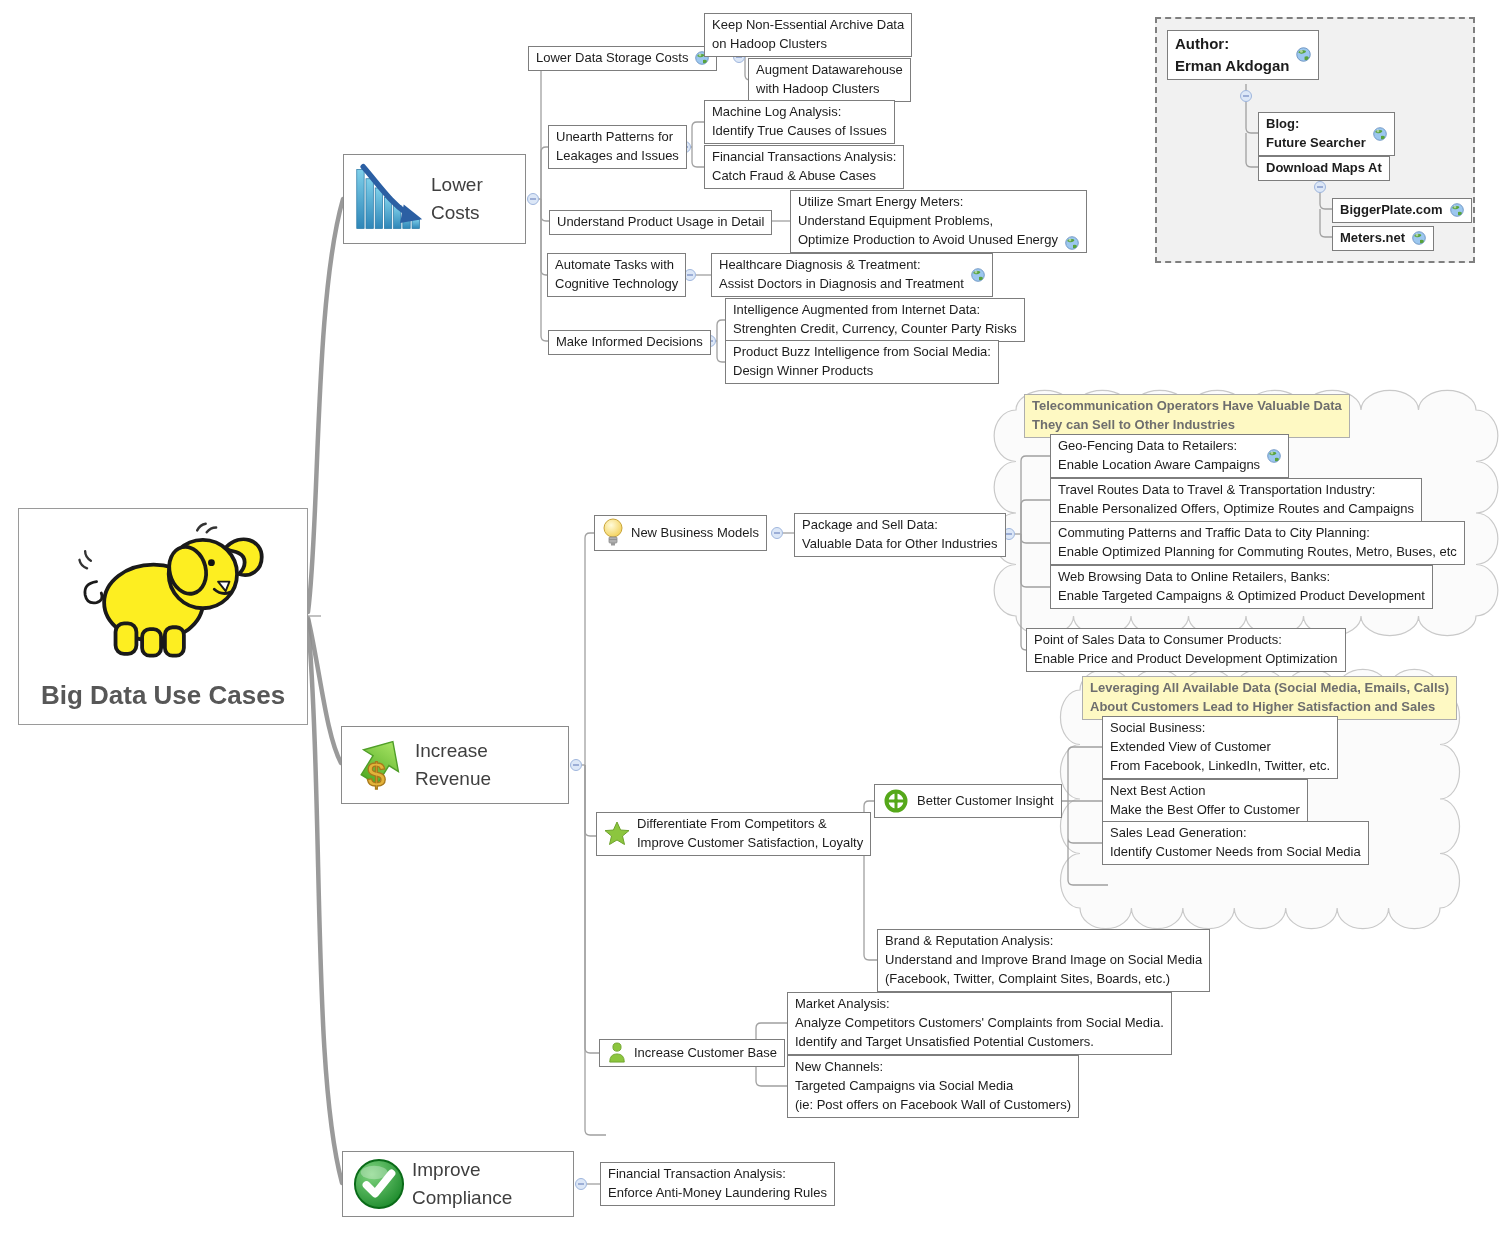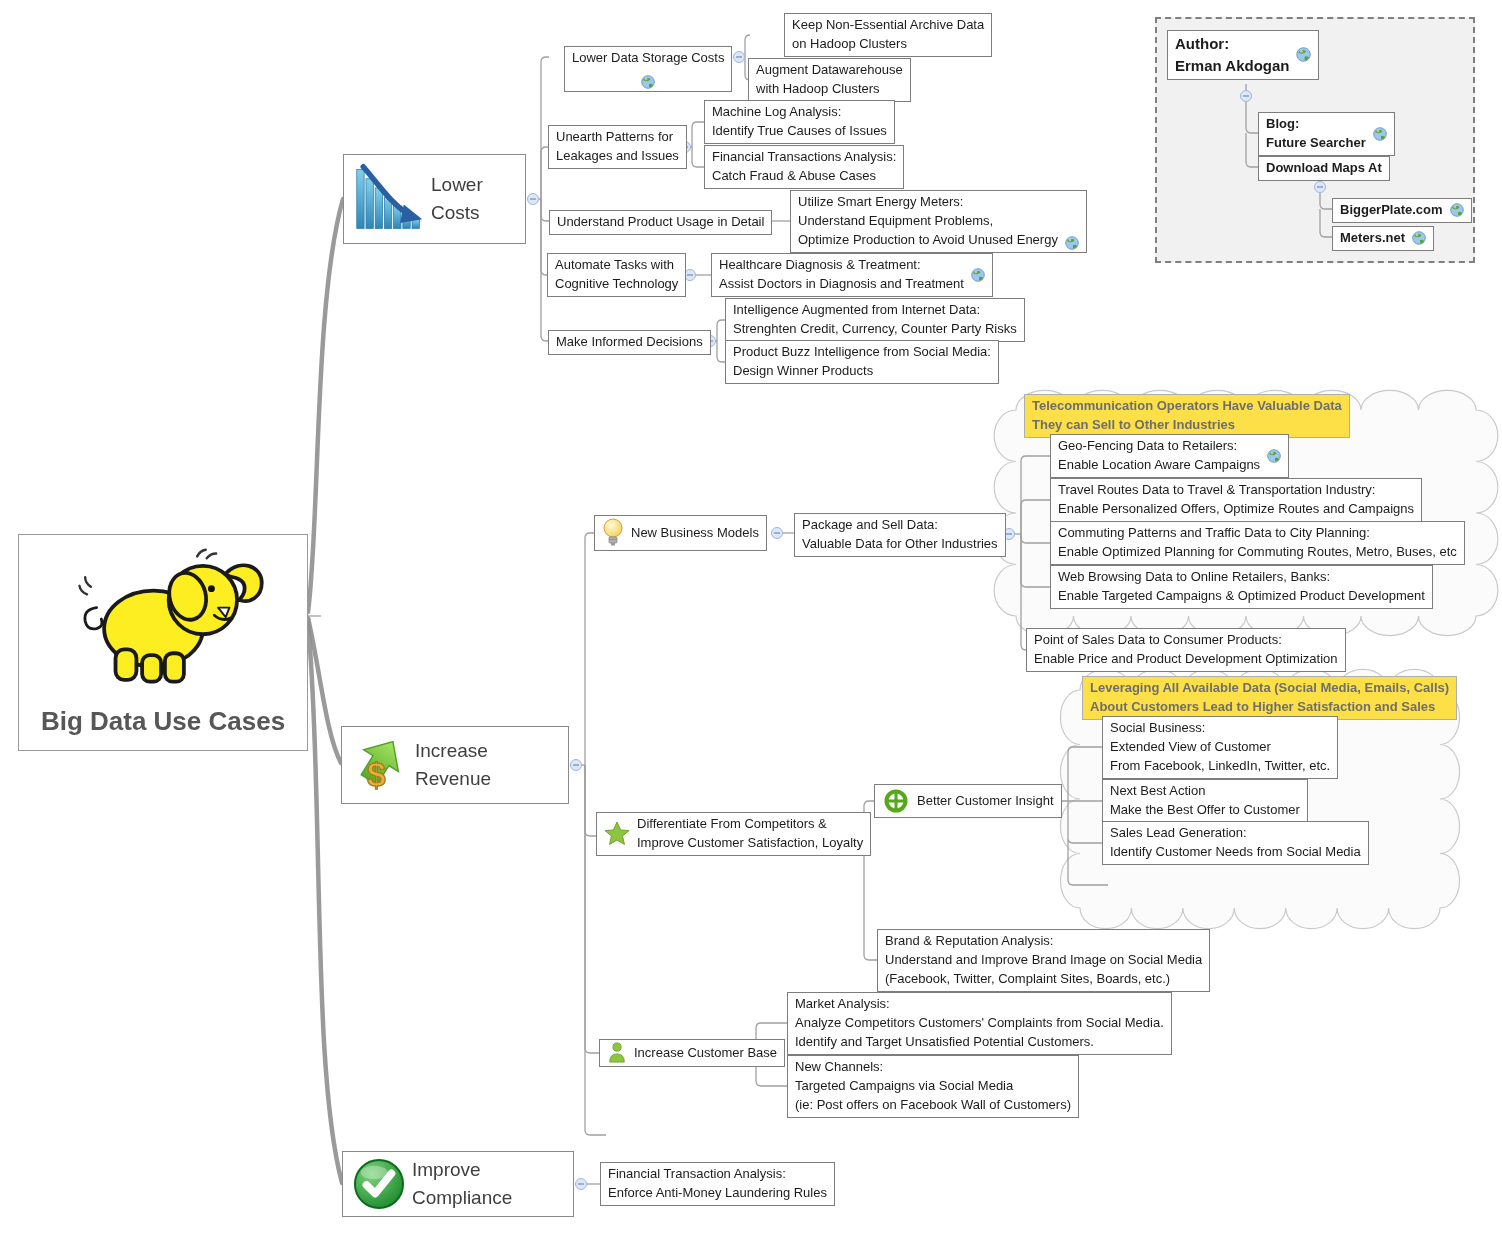--- a/index.html
+++ b/index.html
@@ -4,24 +4,24 @@
 <style>
   html,body{margin:0;padding:0;background:#fff;}
   .canvas{position:relative;width:1502px;height:1234px;background:#fff;
           font-family:"Liberation Sans",sans-serif;overflow:hidden;}
   .wires{position:absolute;left:0;top:0;z-index:1;}
   .author-panel{position:absolute;z-index:0;background:#f1f1f1;border:2px dashed #7f7f7f;}
   .box{position:absolute;z-index:2;background:#fff;border:1px solid #7d7d7d;
        padding:2px 7px;font-size:13px;line-height:1.45;color:#1c1c1c;
        display:flex;align-items:center;gap:7px;box-sizing:border-box;}
   .box .t{white-space:pre-line;}
-  .label{background:#fde047;border-color:#aeaeae;color:#6e6e6e;font-weight:bold;}
+  .label{background:#fef9c3;border-color:#aeaeae;color:#6e6e6e;font-weight:bold;}
   .main{font-size:19px;color:#3f3f3f;border-color:#8a8a8a;padding:0 10px;}
   .root{width:290px;height:217px;border-color:#9a9a9a;flex-direction:column;
-        justify-content:center;gap:8px;margin-top:26px;}
+        justify-content:center;gap:8px;}
   .root-title{font-size:26px;font-weight:bold;color:#575757;}
   .b{font-weight:bold;}
   .author-main{font-size:15px;}
   .globe svg,.mini svg{display:block;}
   .cloud{fill:#fbfbfb;stroke:#c9c9c9;stroke-width:1.2;}
   .thin path{fill:none;stroke:#a0a0a0;stroke-width:1.3;}
   .thick path{fill:none;stroke:#8f8f8f;stroke-width:4.5;stroke-linecap:round;opacity:.9;}
   .toggle circle{fill:#dce7f7;stroke:#9fb6dd;stroke-width:1;}
   .toggle line{stroke:#8096c8;stroke-width:1.4;}
 </style>
@@ -231,32 +231,32 @@
     <span class="mini">
       <svg width="52" height="52" viewBox="0 0 54 54">
         <circle cx="27" cy="27" r="25" fill="url(#gCheck)" stroke="#0a6b18" stroke-width="2"></circle>
         <ellipse cx="22" cy="15" rx="14" ry="7" fill="#ffffff" opacity="0.3"></ellipse>
         <path d="M14 28 L23 37 L40 16" fill="none" stroke="#ffffff" stroke-width="8" stroke-linecap="round" stroke-linejoin="round"></path>
       </svg>
     </span>
     <span class="t">Improve Compliance</span>
   </div>
 
-  <div class="box" style="left:564px;top:46px;flex-direction:column;">
+  <div class="box" style="left:528px;top:46px;">
     <span class="t">Lower Data Storage Costs</span>
     <span class="globe">
       <svg width="14" height="14" viewBox="0 0 14 14">
           <circle cx="7" cy="7" r="6.3" fill="#9cc7ef" stroke="#6d94c2" stroke-width="0.9"></circle>
           <path d="M2 5 q2 -3 5 -2 q3 0 2 2 q-3 2 -5 1 z" fill="#58a33c"></path>
           <path d="M8 9 q3 -1 4 1 q-1 3 -4 2 z" fill="#58a33c"></path>
           <circle cx="5" cy="4" r="1.4" fill="#fff" opacity="0.5"></circle>
         </svg>
     </span>
   </div>
-  <div class="box" style="left:784px;top:13px;">
+  <div class="box" style="left:704px;top:13px;">
     <span class="t">Keep Non-Essential Archive Data
 on Hadoop Clusters</span>
   </div>
   <div class="box" style="left:748px;top:58px;">
     <span class="t">Augment Datawarehouse
 with Hadoop Clusters</span>
   </div>
 
   <div class="box" style="left:548px;top:125px;">
     <span class="t">Unearth Patterns for

